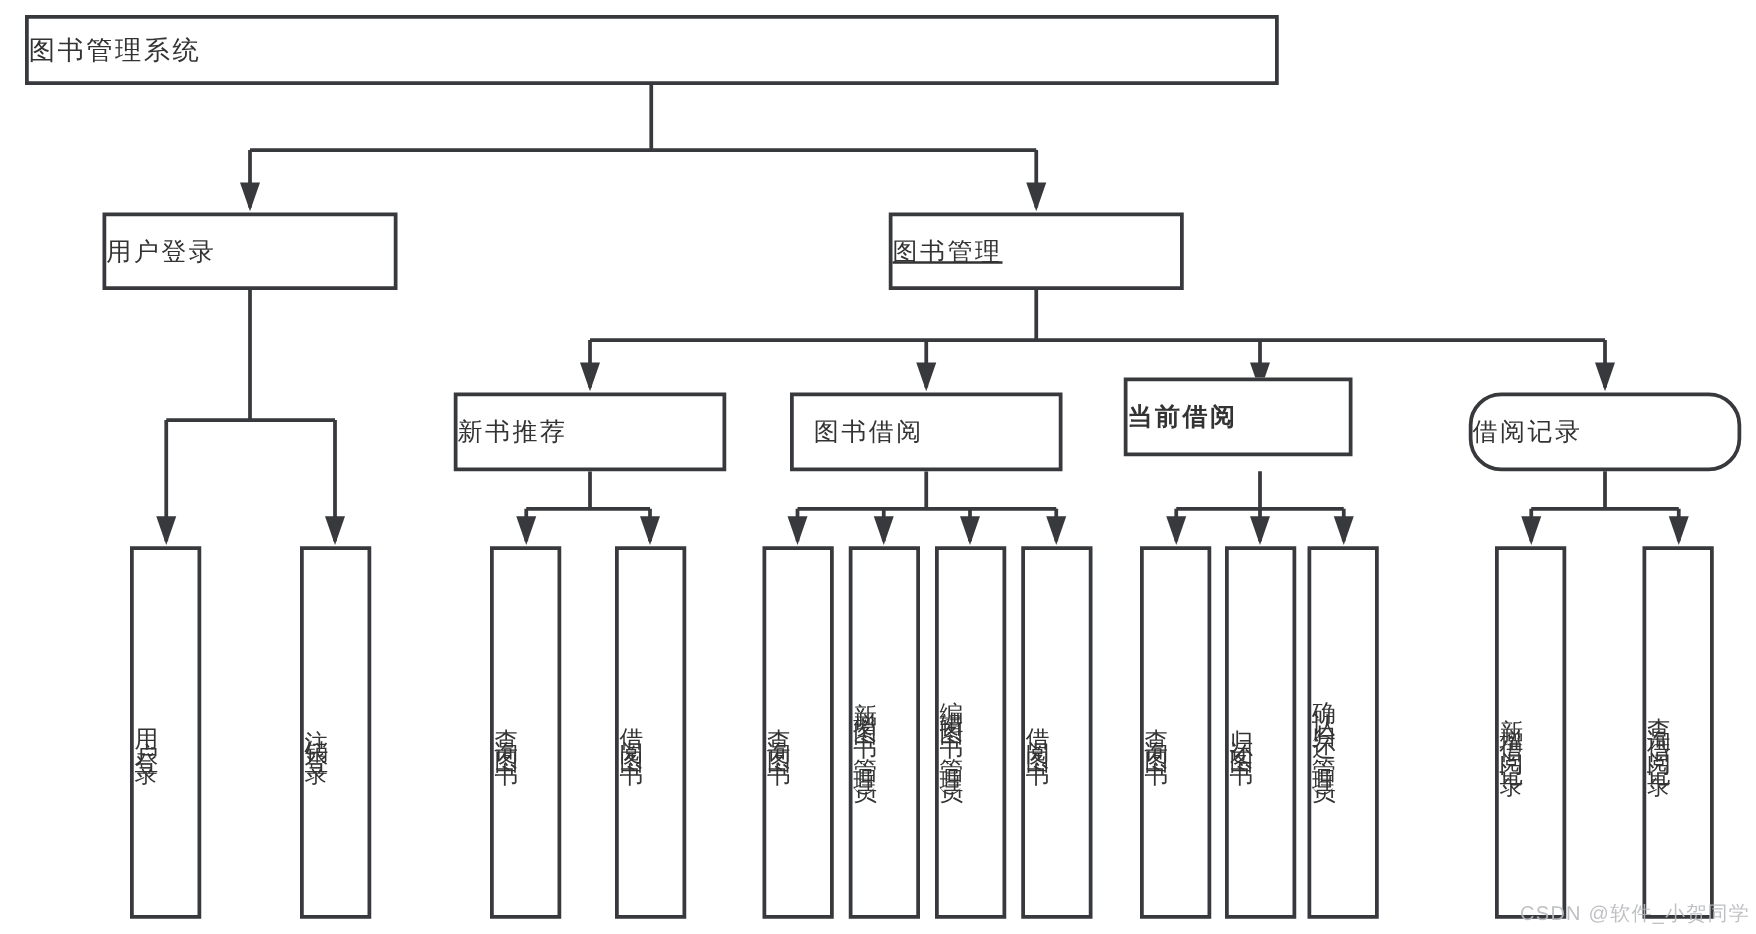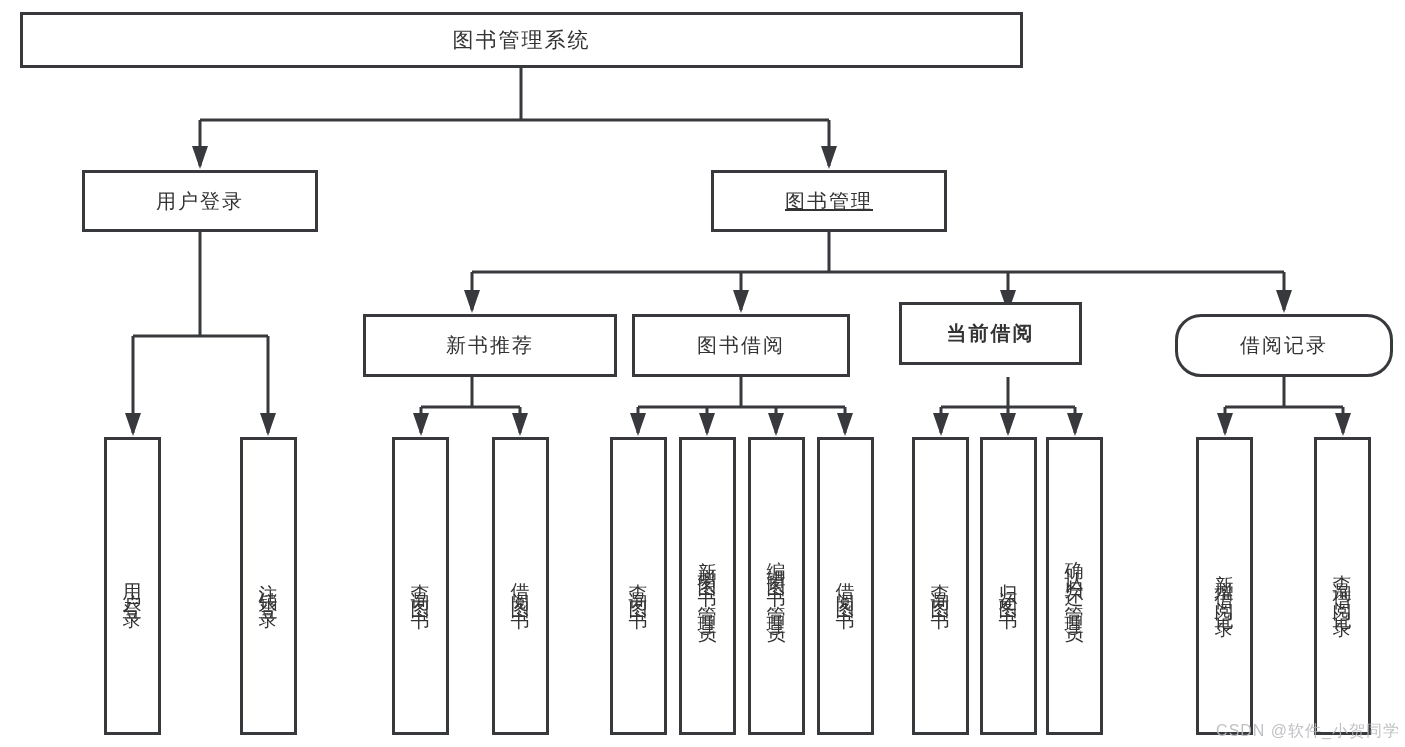--- a/index.html
+++ b/index.html
@@ -12,21 +12,20 @@
     font-family: "Liberation Sans", "DejaVu Sans", sans-serif;
   }
   svg.wires { position: absolute; left: 0; top: 0; z-index: 1; }
   .node {
     position: absolute;
     box-sizing: border-box;
     background: #ffffff;
     border: 3px solid var(--line, #37393d);
     display: flex;
     align-items: center;
-    justify-content: center;
     color: var(--text, #333333);
     z-index: 2;
   }
   .hbox .label {
     font-size: 20px;
     letter-spacing: 2px;
     white-space: nowrap;
   }
   .root .label { font-size: 21px; }
   .vbox .label {
@@ -81,24 +80,24 @@
     <span class="label">图书管理系统</span>
   </div>
 
   <div class="node hbox" style="left:82px; top:170px; width:236px; height:62px;">
     <span class="label">用户登录</span>
   </div>
   <div class="node hbox" style="left:711px; top:170px; width:236px; height:62px;text-decoration:underline;">
     <span class="label">图书管理</span>
   </div>
 
-  <div class="node hbox" style="left:363px; top:314px; width:254px; height:63px;">
+  <div class="node hbox" style="left:363px; top:314px; width:218px; height:63px;">
     <span class="label">新书推荐</span>
   </div>
-  <div class="node hbox" style="left:632px; top:314px; width:218px; height:63px;">
+  <div class="node hbox" style="left:632px; top:314px; width:218px; height:63px;padding-left:16px;">
     <span class="label">图书借阅</span>
   </div>
   <div class="node hbox" style="left:899px; top:302px; width:183px; height:63px;font-weight:bold;">
     <span class="label">当前借阅</span>
   </div>
   <div class="node hbox" style="left:1175px; top:314px; width:218px; height:63px;border-radius:26px;">
     <span class="label">借阅记录</span>
   </div>
 
   <div class="node vbox" style="left:104px; top:437px; width:57px; height:298px;">

